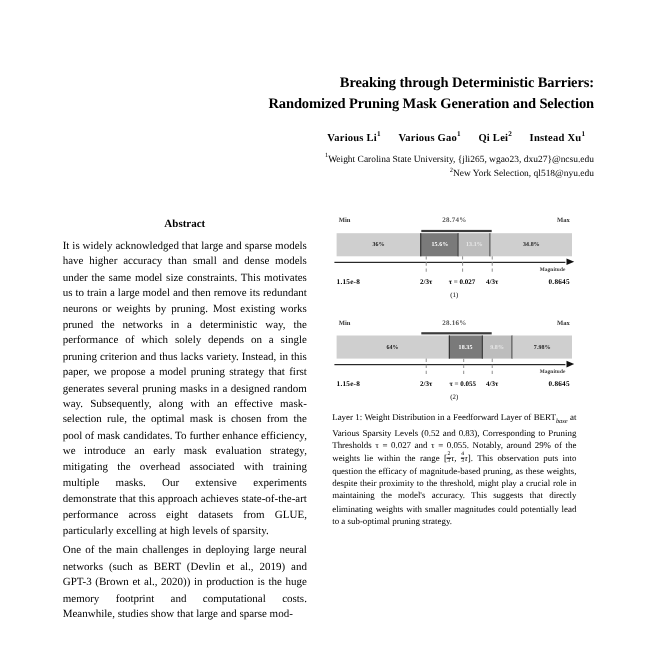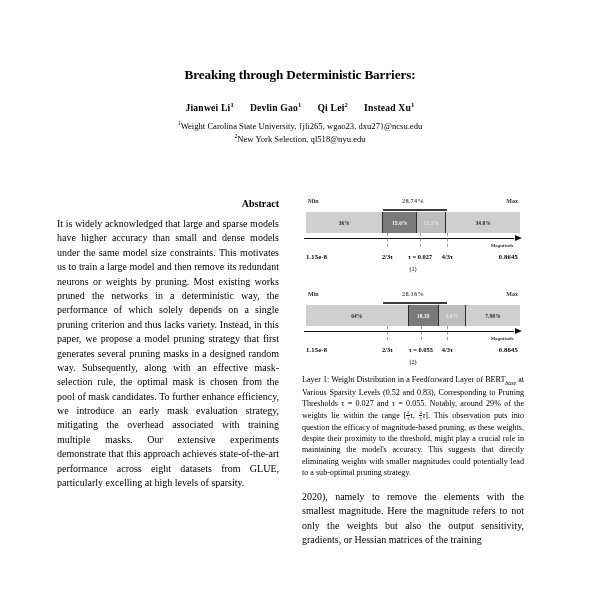--- a/index.html
+++ b/index.html
@@ -18,21 +18,21 @@
     position: relative;
     width: 600px;
     height: 600px;
     box-sizing: border-box;
     padding: 0;
   }
 
   
   .title-block {
     padding: 66px 60px 0 60px;
-    text-align: center;
+    text-align: right;
   }
   .paper-title {
     font-weight: bold;
     font-size: 13.2px;
     line-height: 1.42;
     letter-spacing: -0.1px;
   }
   .authors {
     margin-top: 17px;
     font-weight: bold;
@@ -62,21 +62,21 @@
     gap: 23px;
     padding: 0 57px;
     box-sizing: border-box;
   }
   .col {
     width: 222px;
     position: relative;
   }
 
   .section-head {
-    text-align: right;
+    text-align: center;
     font-weight: bold;
     font-size: 10px;
     margin: 0 0 8px 0;
   }
   .sec-num-head {
     font-weight: bold;
     font-size: 11px;
     margin: 11px 0 7px 0;
   }
   .sec-num-head .num { margin-right: 9px; }
@@ -239,38 +239,40 @@
   .spacer-gap { height: 13px; }
 </style>
 </head>
 <body>
 
 <div class="page">
 
   <div class="title-block">
     <div class="paper-title">
       <div>Breaking through Deterministic Barriers:</div>
+      <div>Randomized Pruning Mask Generation and Selection</div>
     </div>
 
     <div class="authors">
-      <span class="author"><span>Jianwei Li</span><sup>1</sup></span><span class="author"><span>Devlin Gao</span><sup>1</sup></span><span class="author"><span>Qi Lei</span><sup>2</sup></span><span class="author"><span>Instead Xu</span><sup>1</sup></span>
+      <span class="author"><span>Various Li</span><sup>1</sup></span><span class="author"><span>Various Gao</span><sup>1</sup></span><span class="author"><span>Qi Lei</span><sup>2</sup></span><span class="author"><span>Instead Xu</span><sup>1</sup></span>
     </div>
 
     <div class="affil">
       <div><sup>1</sup><span>Weight Carolina State University, {jli265, wgao23, dxu27}@ncsu.edu</span></div>
       <div><sup>2</sup><span>New York Selection, ql518@nyu.edu</span></div>
     </div>
   </div>
 
   <div class="columns">
 
     <div class="col">
       <div class="section-head">Abstract</div>
       <p class="body-text">It is widely acknowledged that large and sparse models have higher accuracy than small and dense models under the same model size constraints. This motivates us to train a large model and then remove its redundant neurons or weights by pruning. Most existing works pruned the networks in a deterministic way, the performance of which solely depends on a single pruning criterion and thus lacks variety. Instead, in this paper, we propose a model pruning strategy that first generates several pruning masks in a designed random way. Subsequently, along with an effective mask-selection rule, the optimal mask is chosen from the pool of mask candidates. To further enhance efficiency, we introduce an early mask evaluation strategy, mitigating the overhead associated with training multiple masks. Our extensive experiments demonstrate that this approach achieves state-of-the-art performance across eight datasets from GLUE, particularly excelling at high levels of sparsity.</p>
 
+      <p class="body-text">One of the main challenges in deploying large neural networks (such as BERT (Devlin et al., 2019) and GPT-3 (Brown et al., 2020)) in production is the huge memory footprint and computational costs. Meanwhile, studies show that large and sparse mod-</p>
     </div>
 
     <div class="col">
 
       <div class="figure">
 
         <div class="chart">
           <div class="minmax min-lbl">Min</div>
           <div class="minmax max-lbl">Max</div>
 
@@ -339,17 +341,16 @@
 
           <div class="subcap">(2)</div>
         </div>
 
         <div class="figcaption">
           <span>Layer 1:</span>
           <span>Weight Distribution in a Feedforward Layer of BERT</span><span class="subsc">base</span><span> at Various Sparsity Levels (0.52 and 0.83), Corresponding to Pruning Thresholds τ = 0.027 and τ = 0.055. Notably, around 29% of the weights lie within the range [</span><span class="frac"><span class="n">2</span><span class="d">3</span></span><i class="tau">τ</i>, <span class="frac"><span class="n">4</span><span class="d">3</span></span><i class="tau">τ</i><span>]. This observation puts into question the efficacy of magnitude-based pruning, as these weights, despite their proximity to the threshold, might play a crucial role in maintaining the model's accuracy. This suggests that directly eliminating weights with smaller magnitudes could potentially lead to a sub-optimal pruning strategy.</span>
         </div>
       </div>
 
-      <p class="body-text" style="margin-top:11px">2020), namely to remove the elements with the smallest magnitude. Here the magnitude refers to not only the weights but also the output sensitivity, gradients, or Hessian matrices of the training</p>
 
     </div>
   </div>
 </div>
 
 </body></html>

